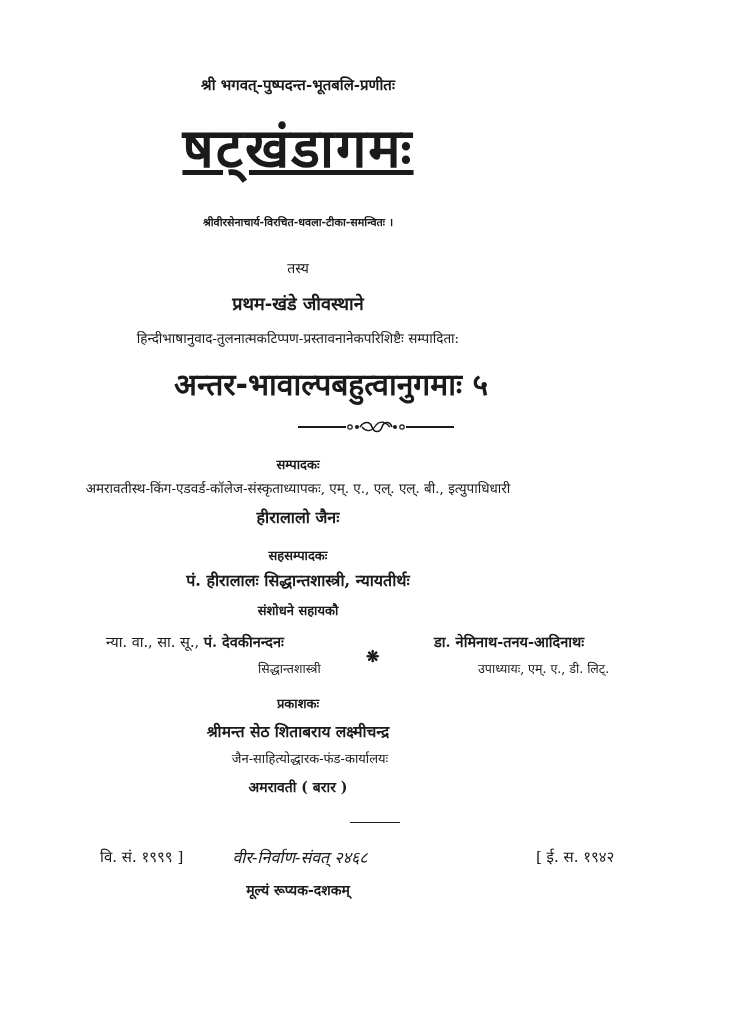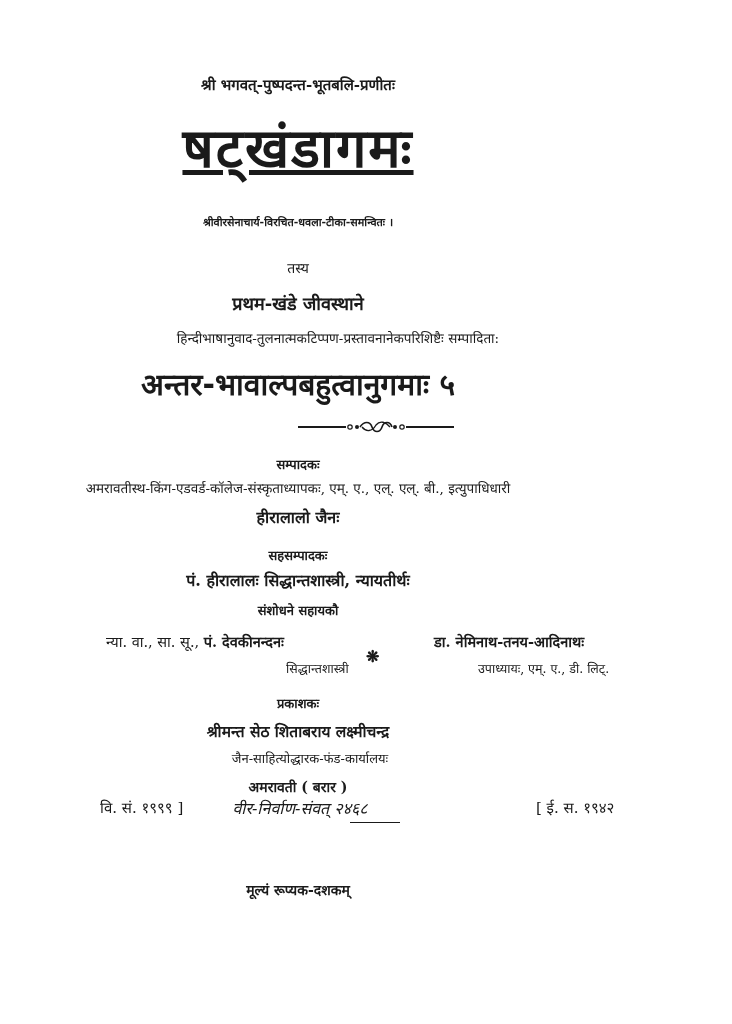--- a/index.html
+++ b/index.html
@@ -22,22 +22,22 @@
       text-align: center;
       white-space: nowrap;
       line-height: 1;
     }
 
     #l-attribution { top: 78px; font-size: 15px; font-weight: bold; }
     #l-title { top: 122px; font-size: 54px; font-weight: bold; letter-spacing: 2px; font-family: "DejaVu Sans", sans-serif; text-decoration: underline; }
     #l-commentary { top: 217px; font-size: 11px; font-weight: bold; }
     #l-tasya { top: 261px; font-size: 14px; }
     #l-section { top: 295px; font-size: 18px; font-weight: bold; }
-    #l-edition { top: 332px; font-size: 13.5px; padding-left: 40px; }
-    #l-volume { top: 370px; font-size: 30px; font-weight: bold; font-family: "DejaVu Sans", sans-serif; }
+    #l-edition { top: 332px; font-size: 13.5px; }
+    #l-volume { top: 370px; font-size: 30px; font-weight: bold; font-family: "DejaVu Sans", sans-serif; padding-left: 33px; }
 
     #ornament {
       position: absolute;
       top: 420px;
       left: 296px;
       width: 160px;
       height: 14px;
     }
 
     #l-editor-label { top: 458px; font-size: 13px; font-weight: bold; }
@@ -45,21 +45,21 @@
     #l-editor-name { top: 510px; font-size: 16px; font-weight: bold; }
 
     #l-coeditor-label { top: 549px; font-size: 13px; font-weight: bold; text-align: center; }
     #l-coeditor-name { top: 573px; font-size: 16px; font-weight: bold; }
     #l-assist-label { top: 604px; font-size: 13px; font-weight: bold; }
 
     #assist-left {
       position: absolute; top: 635px; left: 106px; white-space: nowrap;
       font-size: 14.5px; line-height: 1;
     }
-    #assist-left .sub { position: absolute; top: 28px; left: 152px; font-size: 12.5px; margin-left: 28px; }
+    #assist-left .sub { position: absolute; top: 28px; left: 152px; font-size: 12.5px; }
     #assist-left .main .name { font-weight: bold; }
 
     #asterism {
       position: absolute; top: 649px; left: 366px; font-size: 16px; font-weight: bold; line-height: 1;
     }
 
     #assist-right {
       position: absolute; top: 635px; left: 434px; white-space: nowrap;
       font-size: 14.5px; line-height: 1; font-weight: bold;
     }
@@ -69,21 +69,21 @@
     #l-publisher-name { top: 724px; font-size: 15.5px; font-weight: bold; }
     #l-publisher-office { top: 752px; font-size: 13px; padding-left: 12px; }
     #l-publisher-city { top: 780px; font-size: 14px; font-weight: bold; }
 
     #short-rule {
       position: absolute; top: 822px; left: 350px; width: 50px; height: 0;
       border-top: 1.5px solid #1a1a1a;
     }
 
     .dates {
-      position: absolute; top: 801px; white-space: nowrap; line-height: 1;
+      position: absolute; top: 850px; white-space: nowrap; line-height: 1;
     }
     #date-vikram { left: 100px; font-size: 15px; }
     #date-vira { left: 0; width: 600px; text-align: center; font-size: 16px; font-style: italic; }
     #date-ce { left: 536px; font-size: 15px; }
 
     #l-price { top: 883px; font-size: 14px; font-weight: bold; }
   </style>
 </head>
 <body>
 

